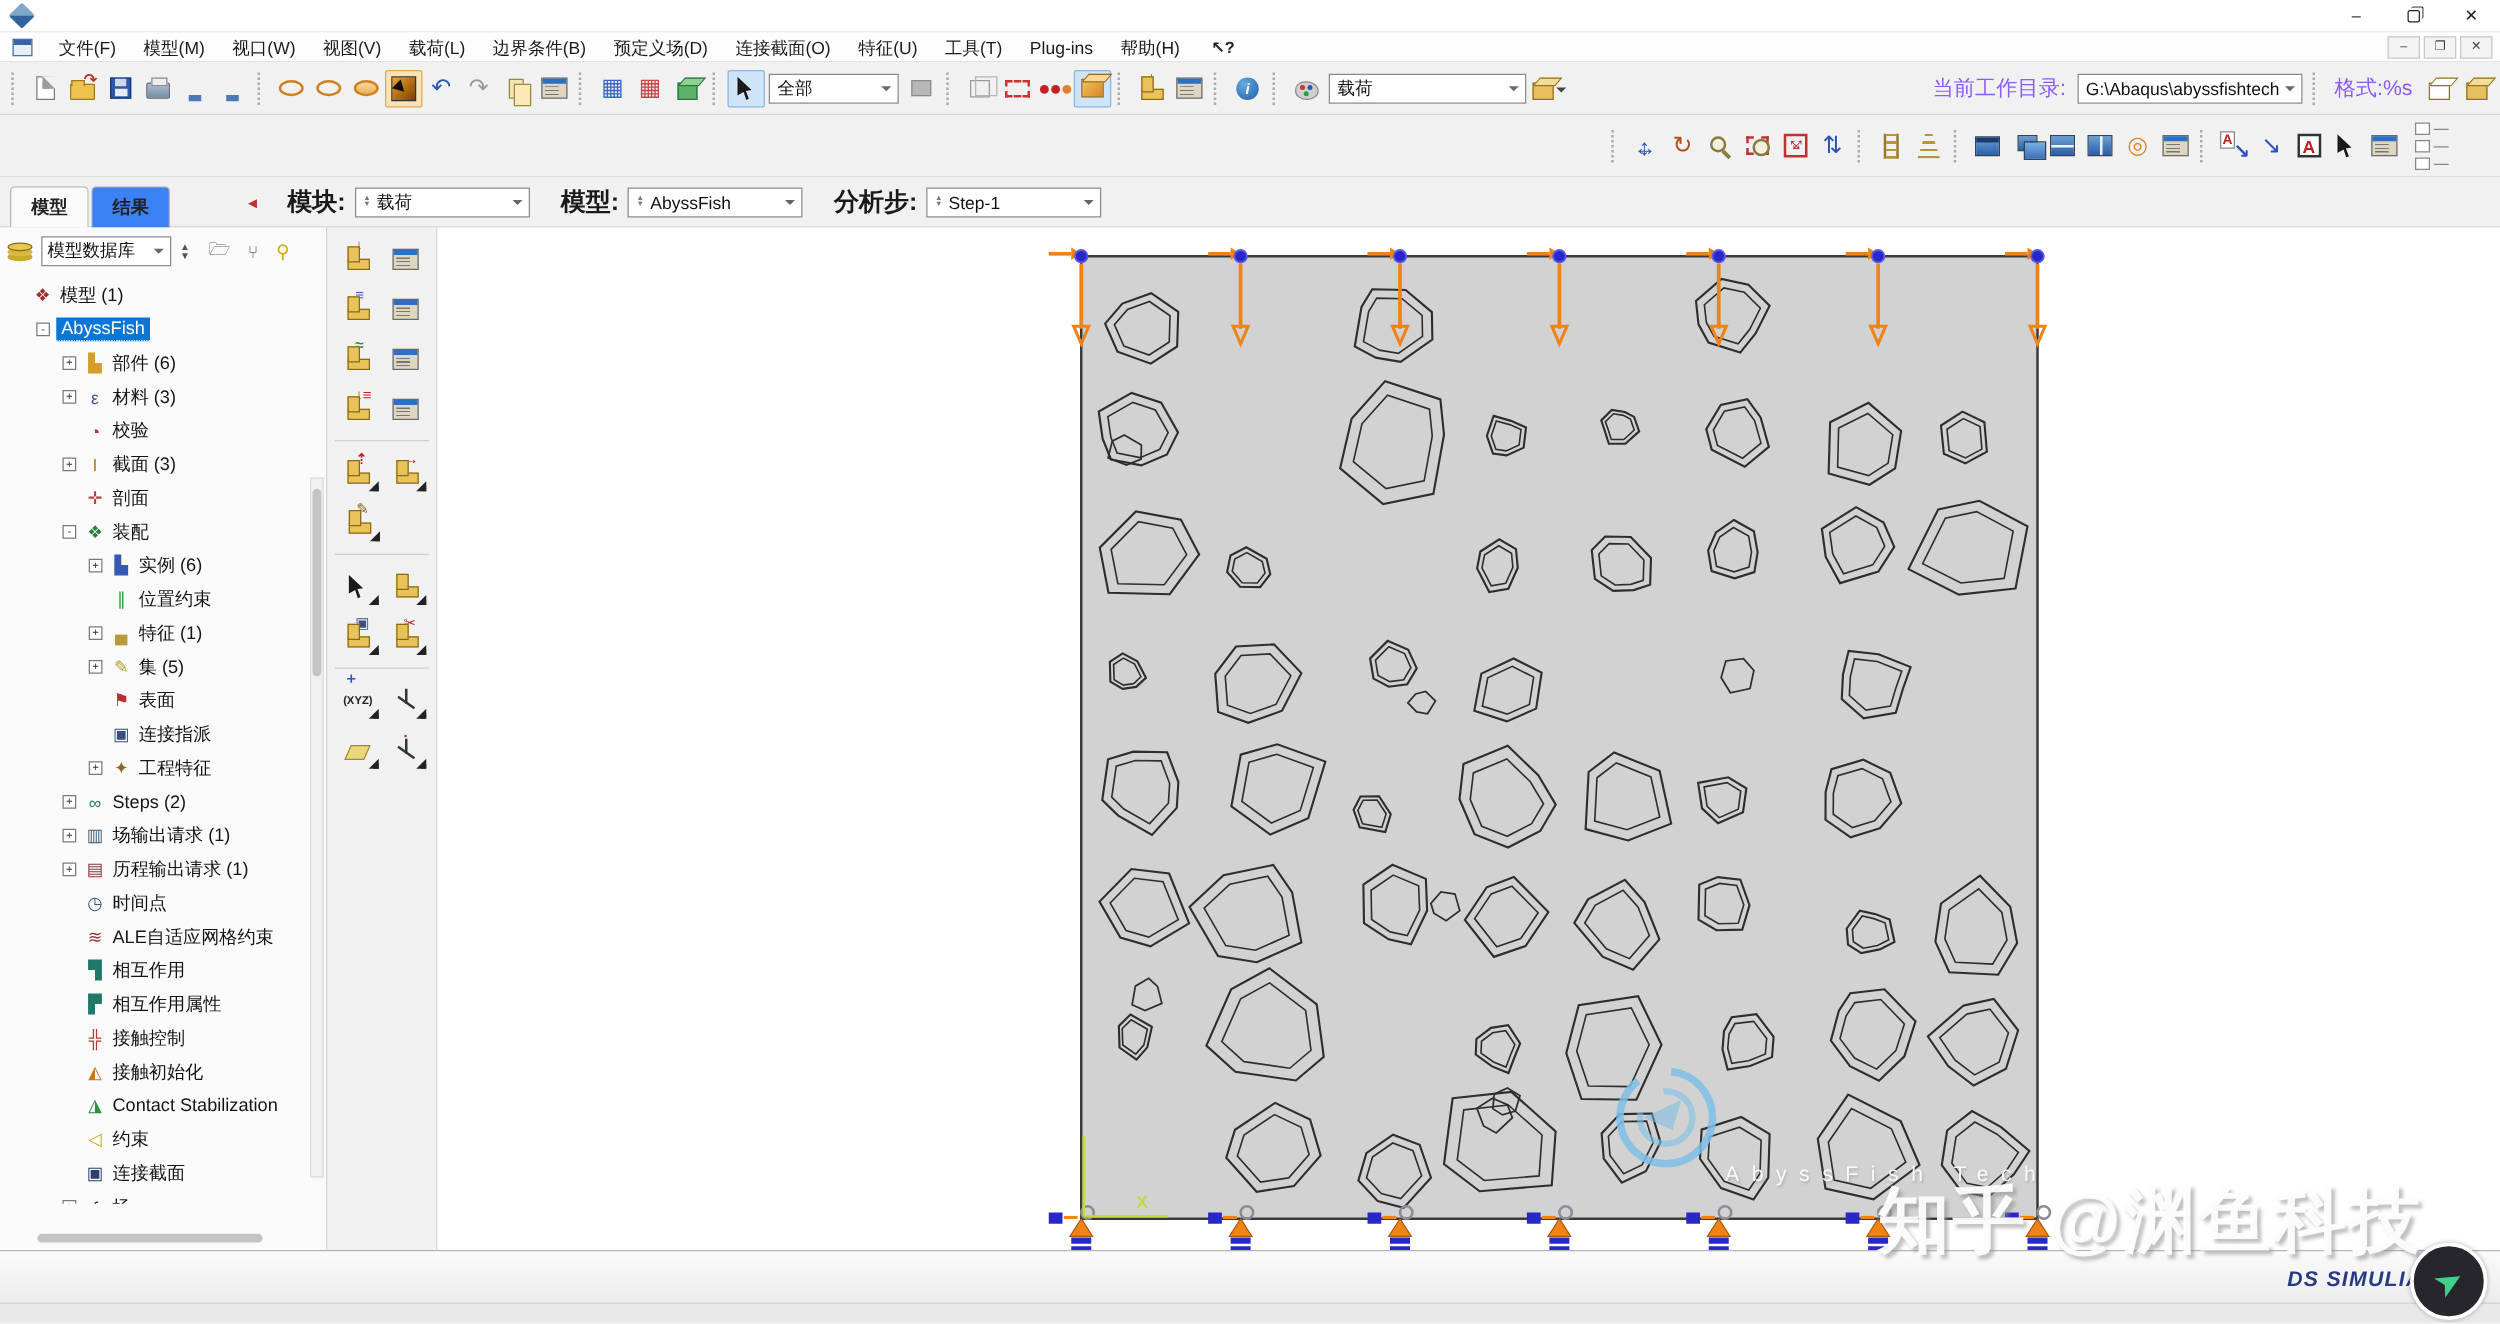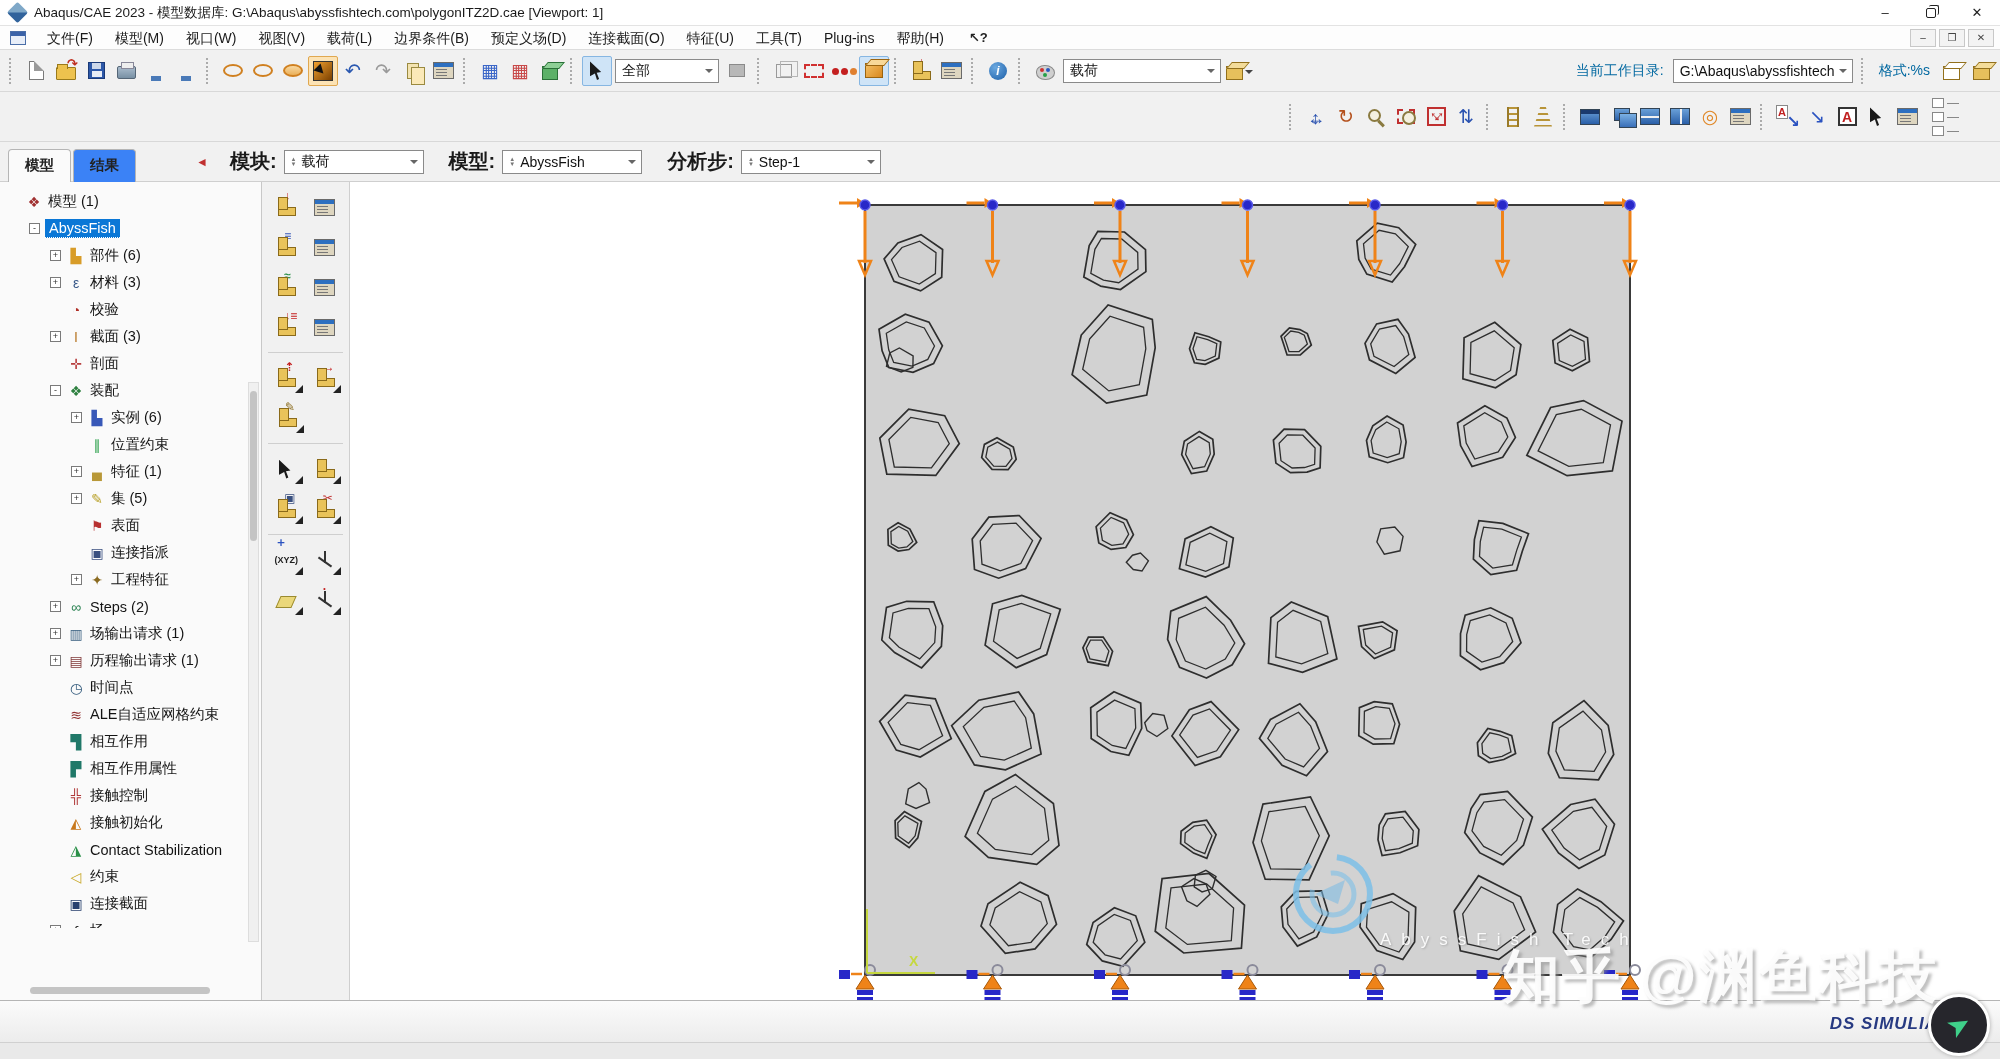--- a/index.html
+++ b/index.html
@@ -24,21 +24,21 @@
   
   .toolbar{position:absolute;left:0;width:2000px;background:#f1f1f1;display:flex;align-items:center;border-bottom:1px solid #d8d8d8;}
   #toolbar1{top:50px;height:42px;padding:0 4px;}
   #toolbar2{top:92px;height:50px;}
   #tb2-inner{margin-left:1284px;display:flex;align-items:center;}
   .grip{width:7px;height:26px;border-left:2px dotted #ababab;margin:0 5px;}
   .tbtn{width:30px;height:30px;display:flex;align-items:center;justify-content:center;position:relative;border:1px solid transparent;border-radius:2px;flex:none;}
   .tbtn.sel{background:#cfe4f7;border-color:#86b6e2;}
   .tbtn.sel2{background:#fce3b5;border-color:#e0a850;}
   .tglyph{font-size:19px;line-height:1;}
-  .tlabel{font-size:14px;color:#0369a1;margin:0 6px;white-space:nowrap;}
+  .tlabel{font-size:17px;color:#8b5cf6;margin:0 6px;white-space:nowrap;}
   .combo{height:24px;background:#fff;border:1px solid #8a8a8a;display:inline-flex;align-items:center;position:relative;padding:0 18px 0 6px;font-size:14px;color:#111;margin:0 3px;flex:none;}
   .combo:after{content:"";position:absolute;right:5px;top:9px;border:4px solid transparent;border-top-color:#666;}
   .combo .spin{display:inline-flex;flex-direction:column;margin-right:5px;color:#777;font-size:6px;line-height:5px;}
   .flexspace{flex:1;}
   
   .sh{position:relative;display:inline-block;}
   .sh-page{width:15px;height:19px;background:#fff;border:1px solid #7a7a7a;}
   .sh-page:before{content:"";position:absolute;right:-1px;top:-1px;border:5px solid #f1f1f1;border-left-color:#9a9a9a;border-bottom-color:#9a9a9a;}
   .sh-folder{width:20px;height:13px;background:#edc24e;border:1px solid #9a7a1a;border-radius:1px;margin-top:5px;}
   .sh-folder:before{content:"";position:absolute;left:0;top:-4px;width:9px;height:4px;background:#edc24e;border:1px solid #9a7a1a;border-bottom:none;}
@@ -162,21 +162,20 @@
   #zhihu-logo{position:absolute;left:1928px;top:994px;width:62px;height:62px;border-radius:50%;background:#26262c;border:3px solid #fff;box-shadow:0 0 4px rgba(0,0,0,.3);display:flex;align-items:center;justify-content:center;z-index:40;}
   #zhihu-logo span{color:#3fd08a;font-size:28px;transform:rotate(-30deg);font-weight:bold;}
 </style>
 </head>
 <body>
 
 <div id="app">
 
   <div id="titlebar">
     <div id="app-icon"></div>
-    <div id="title-text">Abaqus/CAE 2023 - 模型数据库: G:\Abaqus\abyssfishtech.com\polygonITZ2D.cae [Viewport: 1]</div>
     <div id="win-btns">
       <div class="winbtn">–</div>
       <div class="winbtn">
           <span class="restore-glyph"></span>
         </div>
       <div class="winbtn">✕</div>
     </div>
   </div>
 
   <div id="menubar">
@@ -414,20 +413,30 @@
         <span>AbyssFish</span>
       </span>
     <span class="ctx-label">分析步:</span>
     <span class="combo ctxcombo">
         <span class="spin">▲<br>▼</span>
         <span>Step-1</span>
       </span>
   </div>
 
   <div id="leftpanel">
+    <div id="panel-toolbar">
+      <span id="db-icon" class="sh"></span>
+      <span class="combo" id="db-combo">
+          <span>模型数据库</span>
+        </span>
+      <span id="panel-spin">▲<br>▼</span>
+      <span class="ptool">🗁</span>
+      <span class="ptool">⑂</span>
+      <span class="ptool" id="bulb">⚲</span>
+    </div>
     <div id="tree">
         <div class="trow" style="padding-left: 8px;">
           <span class="tspace"></span>
           <span class="ticon" style="color: rgb(160, 48, 48);">❖</span>
           <span class="tlbl">模型 (1)</span>
         </div>
         <div class="trow" style="padding-left: 29px;">
           <span class="texp">-</span>
           <span class="tlbl sel">AbyssFish</span>
         </div>

